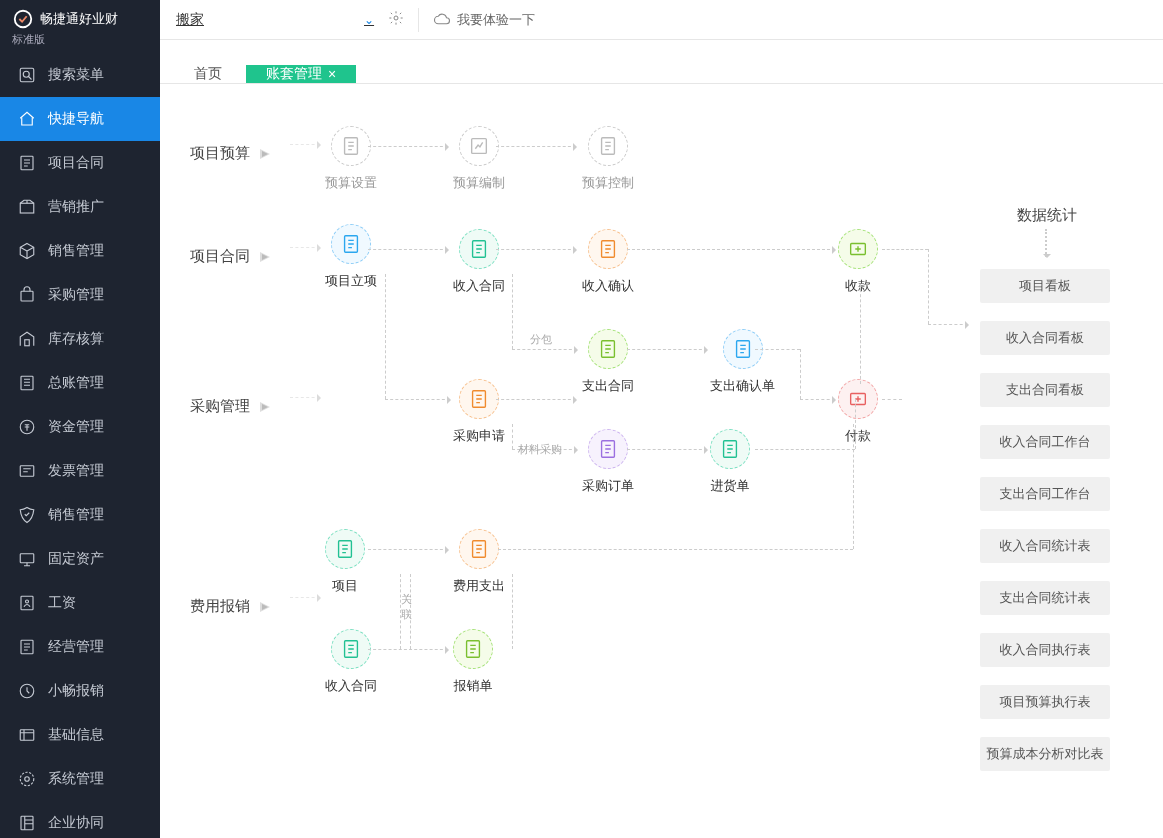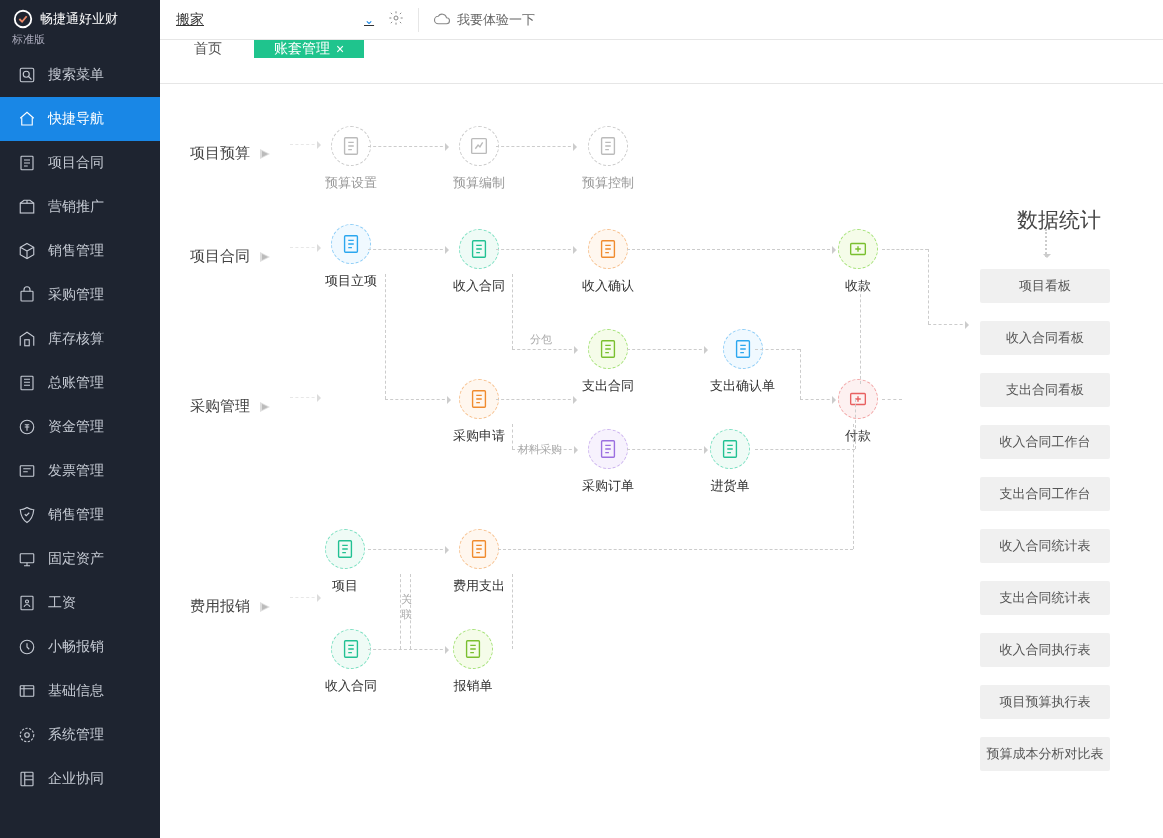--- a/index.html
+++ b/index.html
@@ -23,21 +23,21 @@
 .main { flex: 1; background: #fff; display: flex; flex-direction: column; overflow: hidden; }
 .topbar { height: 40px; border-bottom: 1px solid #e6e6e6; display: flex; align-items: center; padding: 0 16px; gap: 14px; }
 .topbar-select { font-size: 14px; color: #333; display: flex; align-items: center; gap: 160px; cursor: pointer; text-decoration: underline; }
 .chev { color: #1987e6; font-size: 12px; }
 .gear { color: #888; cursor: pointer; }
 .divider-v { width: 1px; height: 24px; background: #e6e6e6; }
 .try-btn { display: flex; align-items: center; gap: 6px; color: #666; cursor: pointer; }
 .cloud-icon { width: 18px; height: 18px; }
 
 
-.tabs { height: 44px; border-bottom: 1px solid #e6e6e6; display: flex; align-items: flex-start; padding: 0 14px; gap: 12px; }
+.tabs { height: 44px; border-bottom: 1px solid #e6e6e6; display: flex; align-items: flex-end; padding: 0 14px; gap: 4px; }
 .tab { padding: 0 20px; display: flex; align-items: center; font-size: 14px; cursor: pointer; color: #555; }
 .tab.active { background: #1fc48d; color: #fff; }
 .tab .close-x { margin-left: 6px; font-size: 14px; }
 
 
 .canvas { flex: 1; position: relative; background: #fff; overflow: auto; }
 .section-label { position: absolute; font-size: 15px; color: #444; }
 .arrow-play { width: 14px; height: 14px; display: inline-block; vertical-align: middle; margin-left: 4px; }
 .arrow-play svg { width: 14px; height: 14px; }
 
@@ -60,21 +60,21 @@
 .node.purple svg { stroke: #9b6fe0; fill: none; }
 .node.red .node-circle { border: 1px dashed #f2a6a6; background: #fdf1f1; }
 .node.red svg { stroke: #e86060; fill: none; }
 
 .conn { position: absolute; border-top: 1.5px dashed #ccc; }
 .conn::after { content: ""; position: absolute; right: -5px; top: -4px; border: 4px solid transparent; border-left-color: #ccc; }
 .conn-v { position: absolute; border-left: 1.5px dashed #ccc; }
 .conn-label { position: absolute; font-size: 11px; color: #aaa; }
 
 
-.stats-title { position: absolute; font-size: 21px; color: #444; }
+.stats-title { position: absolute; font-size: 15px; color: #444; }
 .stat-dots { position: absolute; border-left: 2px dotted #ccc; }
 .stat-dots::after { content: ""; position: absolute; bottom: -5px; left: -4px; border: 4px solid transparent; border-top-color: #ccc; }
 .stat-btn { position: absolute; width: 130px; height: 34px; background: #f0f0f0; border-radius: 2px; display: flex; align-items: center; justify-content: center; font-size: 13px; color: #555; cursor: pointer; }
 </style>
 <style>.conn.noarrow::after{display:none}</style></head>
 <body>
 
 <div class="app">
 
   <div class="sidebar">
@@ -201,20 +201,29 @@
         </div>
         <div class="menu-item">
           <span class="menu-icon">
             <svg viewBox="0 0 24 24">
               <rect x="4" y="3" width="16" height="18" rx="1"></rect>
               <circle cx="12" cy="10" r="2"></circle>
               <path d="M8 17c1-2 3-3 4-3s3 1 4 3"></path>
             </svg>
           </span>
           <span>工资</span>
+        </div>
+        <div class="menu-item">
+          <span class="menu-icon">
+            <svg viewBox="0 0 24 24">
+              <rect x="4" y="3" width="16" height="18" rx="1"></rect>
+              <path d="M8 8h8M8 12h8M8 16h5"></path>
+            </svg>
+          </span>
+          <span>经营管理</span>
         </div>
         <div class="menu-item">
           <span class="menu-icon">
             <svg viewBox="0 0 24 24">
               <circle cx="12" cy="12" r="9"></circle>
               <path d="M12 7v5l3 3"></path>
             </svg>
           </span>
           <span>小畅报销</span>
         </div>

